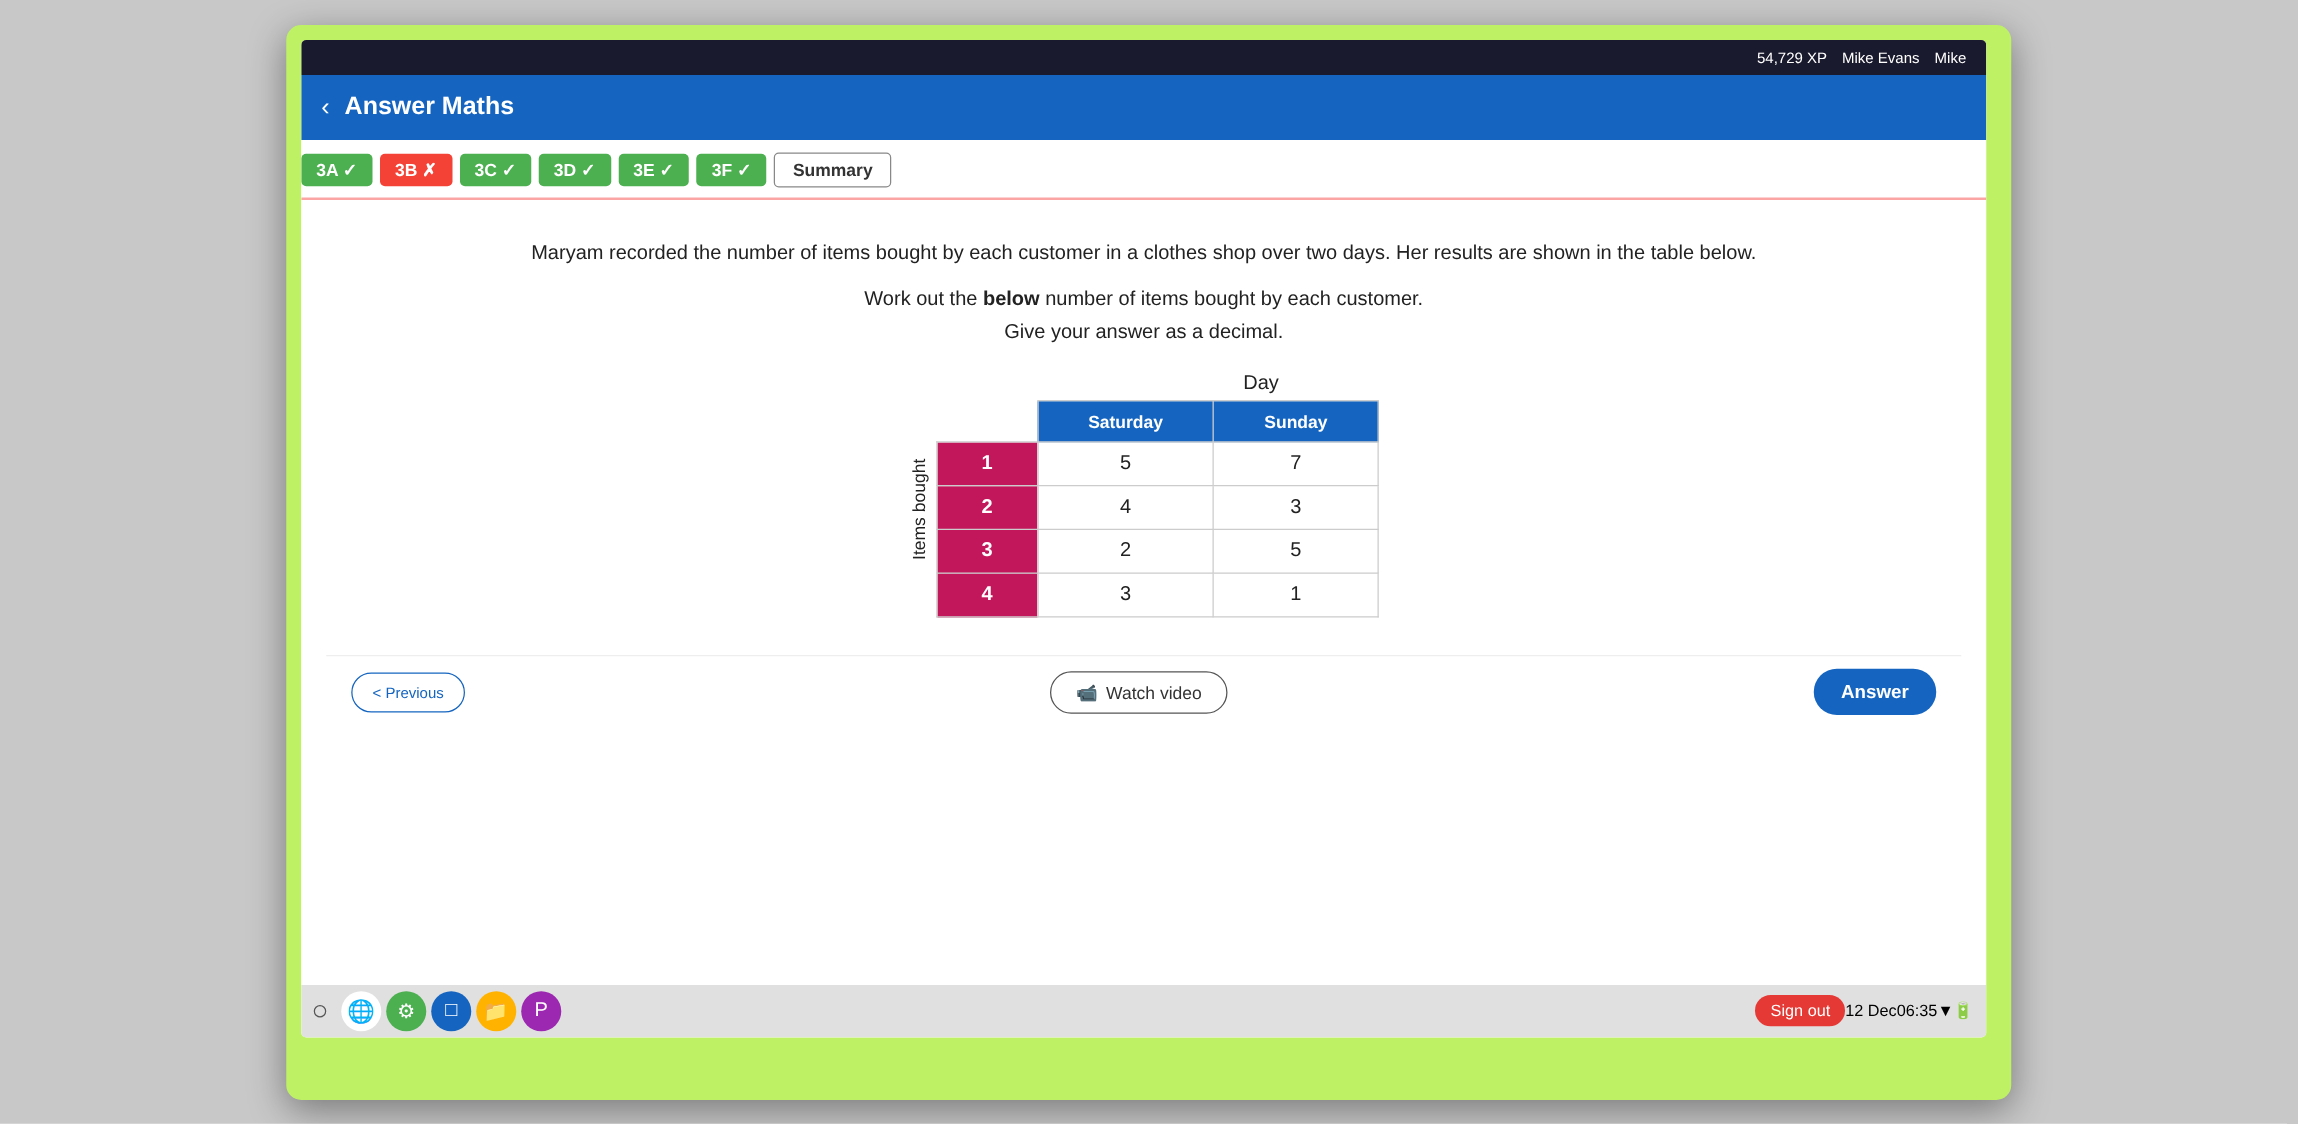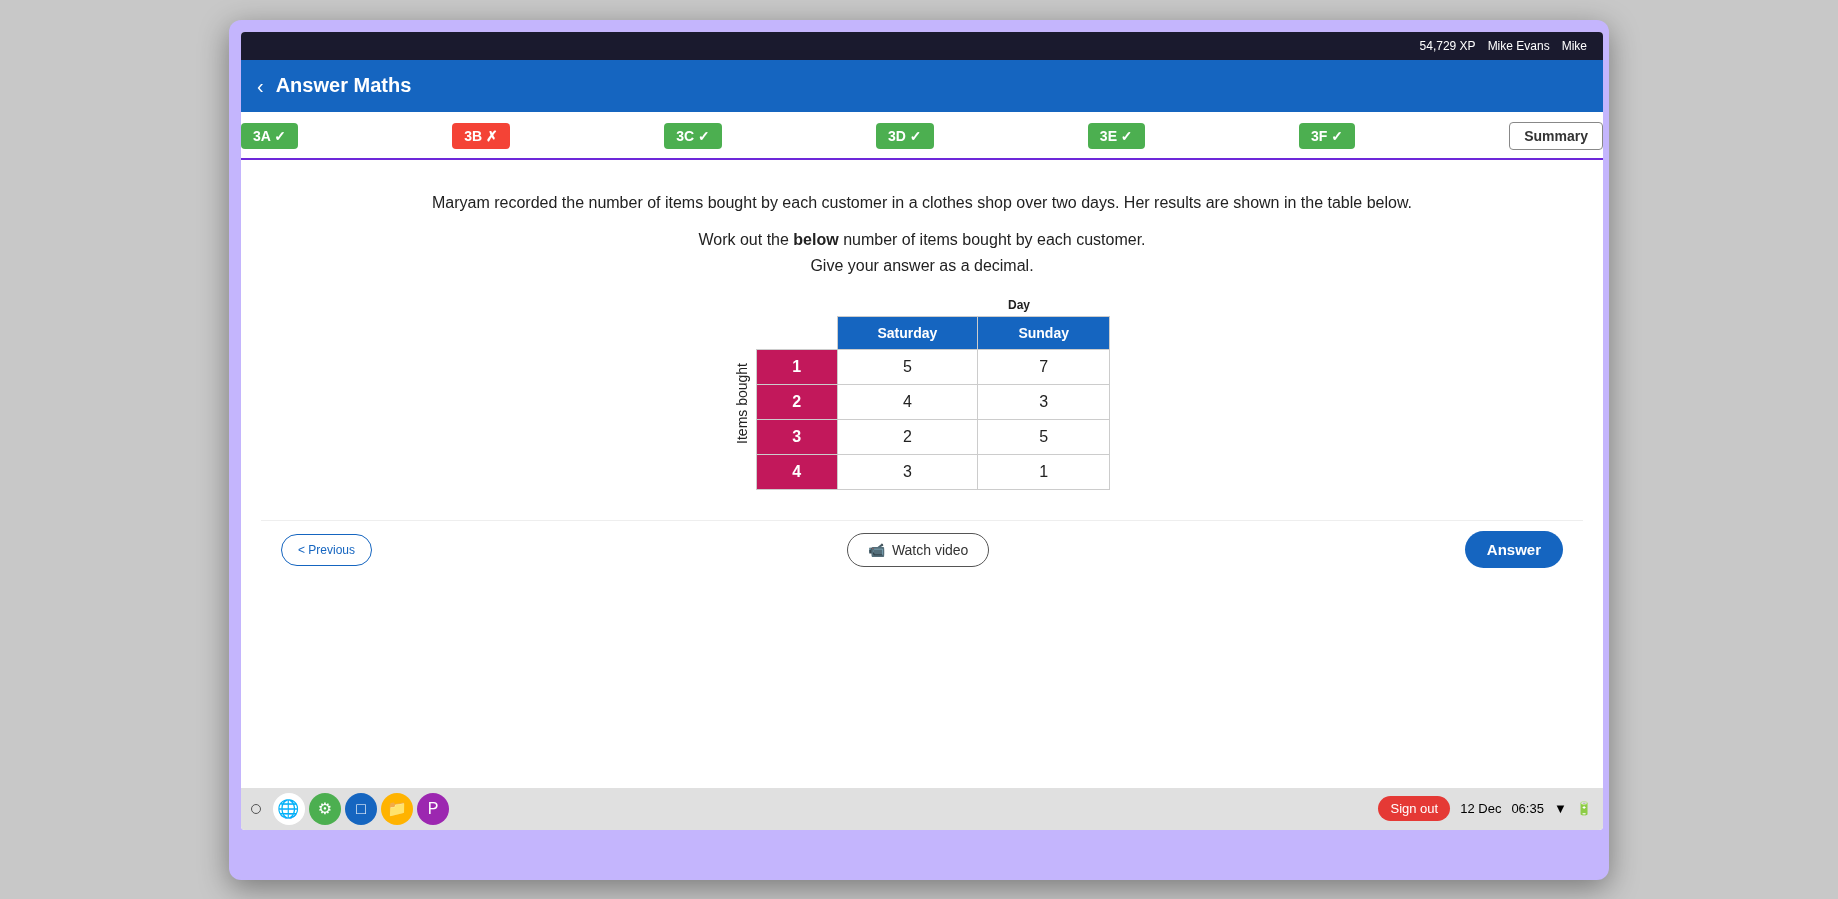--- a/index.html
+++ b/index.html
@@ -11,23 +11,23 @@
       font-family: Arial, sans-serif;
       overflow: hidden;
       display: flex;
       align-items: center;
       justify-content: center;
     }
 
     .laptop-frame {
       width: 1380px;
       height: 860px;
-      background: #c4b5fd;
+      background: #bef264;
       border-radius: 12px;
-      padding: 12px 6px 50px 12px;
+      padding: 12px 20px 50px 12px;
       display: flex;
       flex-direction: column;
       box-shadow: 0 8px 30px rgba(0,0,0,0.4);
     }
 
     .screen {
       flex: 1;
       background: #fff;
       border-radius: 4px;
       overflow: hidden;
@@ -71,25 +71,25 @@
     .app-title {
       color: #fff;
       font-size: 20px;
       font-weight: bold;
     }
 
     
     .nav-tabs {
       display: flex;
       align-items: center;
-      justify-content: space-between;
+      justify-content: flex-start;
       padding: 10px 0 0 0;
       gap: 6px;
       background: #fff;
-      border-bottom: 2px solid #6d28d9;
+      border-bottom: 2px solid #fca5a5;
       padding-bottom: 8px;
     }
 
     .nav-tab {
       padding: 5px 12px;
       border-radius: 4px;
       font-size: 14px;
       font-weight: bold;
       cursor: pointer;
       border: none;
@@ -139,22 +139,22 @@
 
     
     .table-container {
       display: flex;
       flex-direction: column;
       align-items: center;
       margin-bottom: 30px;
     }
 
     .day-label {
-      font-size: 12px;
-      font-weight: bold;
+      font-size: 16px;
+      font-weight: normal;
       color: #222;
       margin-bottom: 4px;
       align-self: flex-end;
       margin-right: 80px;
       text-align: center;
     }
 
     .table-wrapper {
       display: flex;
       flex-direction: row;
@@ -277,21 +277,20 @@
       align-items: center;
       justify-content: center;
       font-size: 18px;
       cursor: pointer;
     }
 
     .chrome-icon { background: #fff; }
     .taskbar-right {
       display: flex;
       align-items: center;
-      gap: 10px;
       font-size: 13px;
     }
 
     .sign-out-btn {
       background: #e53935;
       color: #fff;
       border: none;
       padding: 5px 12px;
       border-radius: 14px;
       font-size: 13px;

